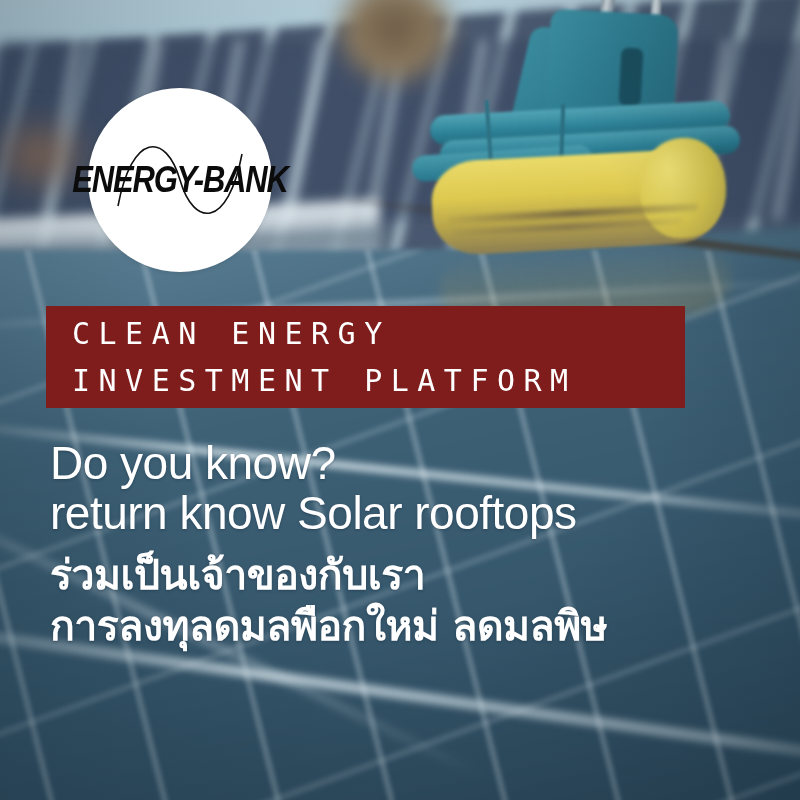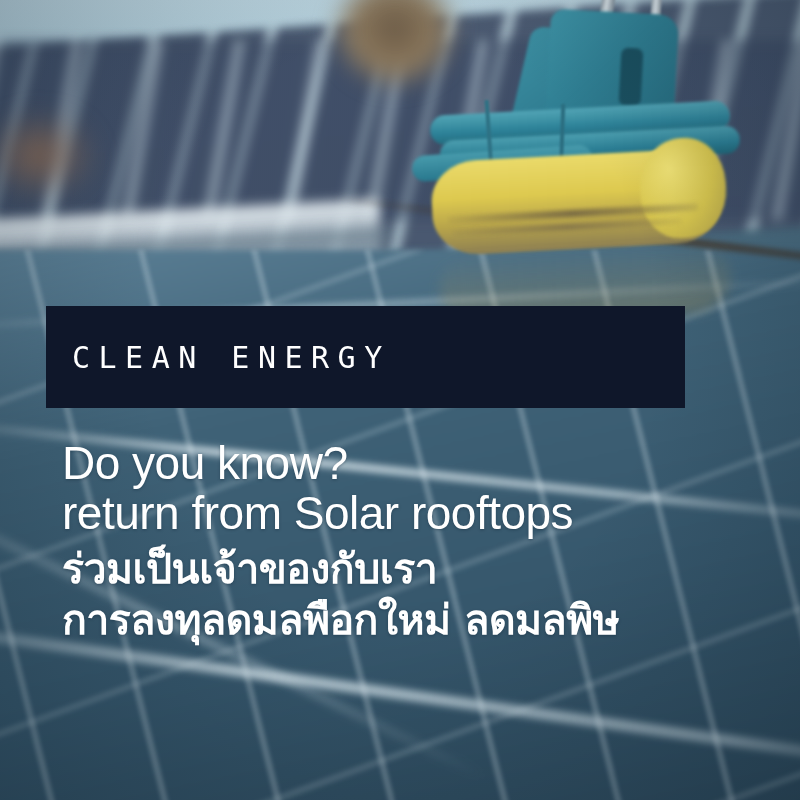--- a/index.html
+++ b/index.html
@@ -202,56 +202,56 @@
     font-family:"Liberation Sans", sans-serif;
     font-weight:bold;font-style:italic;
     font-size:31px;letter-spacing:-1.2px;color:#0b0b0b;
     white-space:nowrap;
     transform:scaleY(1.22);
   }
 
   
   .banner{
     position:absolute;left:46px;top:306px;width:639px;height:102px;
-    background:#0f172a;
+    background:#7f1d1d;
     display:flex;flex-direction:column;justify-content:center;
   }
   .banner-line{
     font-family:"DejaVu Sans Mono","Liberation Mono",monospace;
     color:#ffffff;
     font-size:30px;
     letter-spacing:8.5px;
     line-height:47px;
     padding-left:26px;
     white-space:nowrap;
   }
 
   
-  .copy{position:absolute;left:62px;top:438px;width:700px;}
+  .copy{position:absolute;left:50px;top:438px;width:700px;}
   .en-line{
     color:#ffffff;
     font-family:"Liberation Sans", sans-serif;
     font-size:46px;
     line-height:50px;
     font-weight:400;
     letter-spacing:-0.5px;
     white-space:nowrap;
     text-shadow:0 1px 3px rgba(10,30,45,.35);
   }
   .th-line{
     color:#ffffff;
     font-family:"DejaVu Sans","Liberation Sans", sans-serif;
     font-size:41px;
     line-height:51px;
     font-weight:bold;
     letter-spacing:-0.5px;
     white-space:nowrap;
     text-shadow:0 1px 3px rgba(10,30,45,.35);
   }
-  .th-line.first{margin-top:6px;}
+  .th-line.first{margin-top:12px;}
 </style>
 </head>
 <body>
 
 <div class="poster">
 
   <div class="photo">
     <div class="sky"></div>
     <div class="far-rows"></div>
     <div class="far-rows2"></div>
@@ -283,25 +283,32 @@
       <div class="sponge"></div>
       <div class="sponge-knob"></div>
       <div class="sponge-line"></div>
       <div class="sponge-line2"></div>
       <div class="tool-refl"></div>
     </div>
 
     <div class="vig"></div>
   </div>
 
+  <div class="logo">
+    <svg viewBox="0 0 184 184" aria-hidden="true">
+      <path d="M30 118 C 44 44, 78 44, 92 92 C 106 140, 140 140, 154 66" fill="none" stroke="#111111" stroke-width="1.6"></path>
+    </svg>
+    <span class="logo-text">ENERGY-BANK</span>
+  </div>
 
   <div class="banner">
     <div class="banner-line">CLEAN ENERGY</div>
+    <div class="banner-line">INVESTMENT PLATFORM</div>
   </div>
 
   <div class="copy">
     <div class="en-line">Do you know?</div>
-    <div class="en-line">return from Solar rooftops</div>
+    <div class="en-line">return know Solar rooftops</div>
     <div class="th-line first">ร่วมเป็นเจ้าของกับเรา</div>
     <div class="th-line">การลงทุลดมลพือกใหม่ ลดมลพิษ</div>
   </div>
 
 </div>
 
 </body></html>

